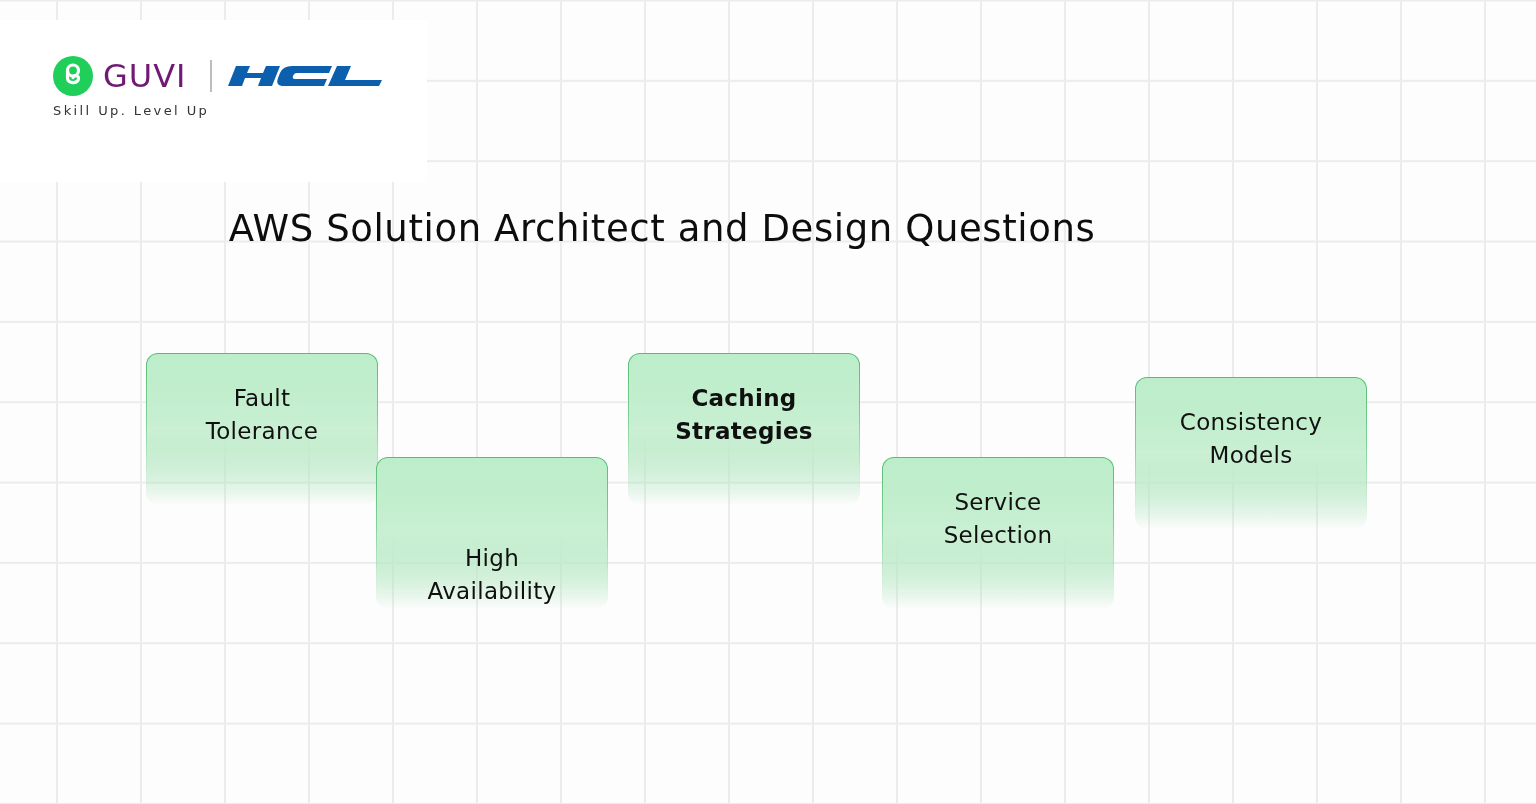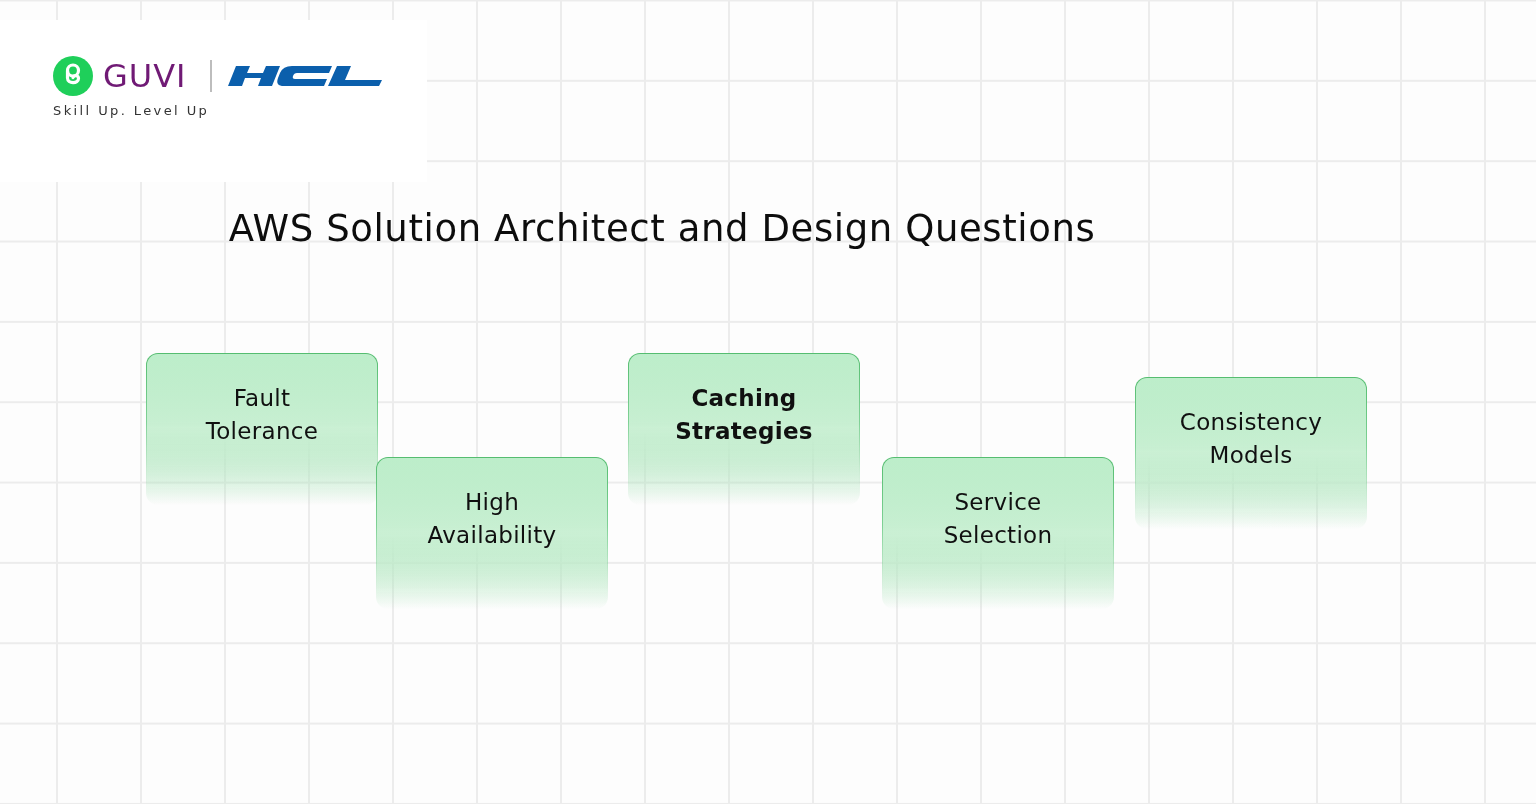--- a/index.html
+++ b/index.html
@@ -83,21 +83,21 @@
   </svg>
 </div>
 <div class="tagline">Skill Up. Level Up</div>
 
 <h1 class="page-title">AWS Solution Architect and Design Questions</h1>
 
 <div class="card" style="left:146px; top:353px;">
   <div class="card-label">Fault
 Tolerance</div>
 </div>
-<div class="card" style="left:376px; top:457px;">
+<div class="card" style="left:376px; top:457px;align-items:flex-end;">
   <div class="card-label">High
 Availability</div>
 </div>
 <div class="card" style="left:628px; top:353px;font-weight:bold;">
   <div class="card-label">Caching
 Strategies</div>
 </div>
 <div class="card" style="left:882px; top:457px;">
   <div class="card-label">Service
 Selection</div>

